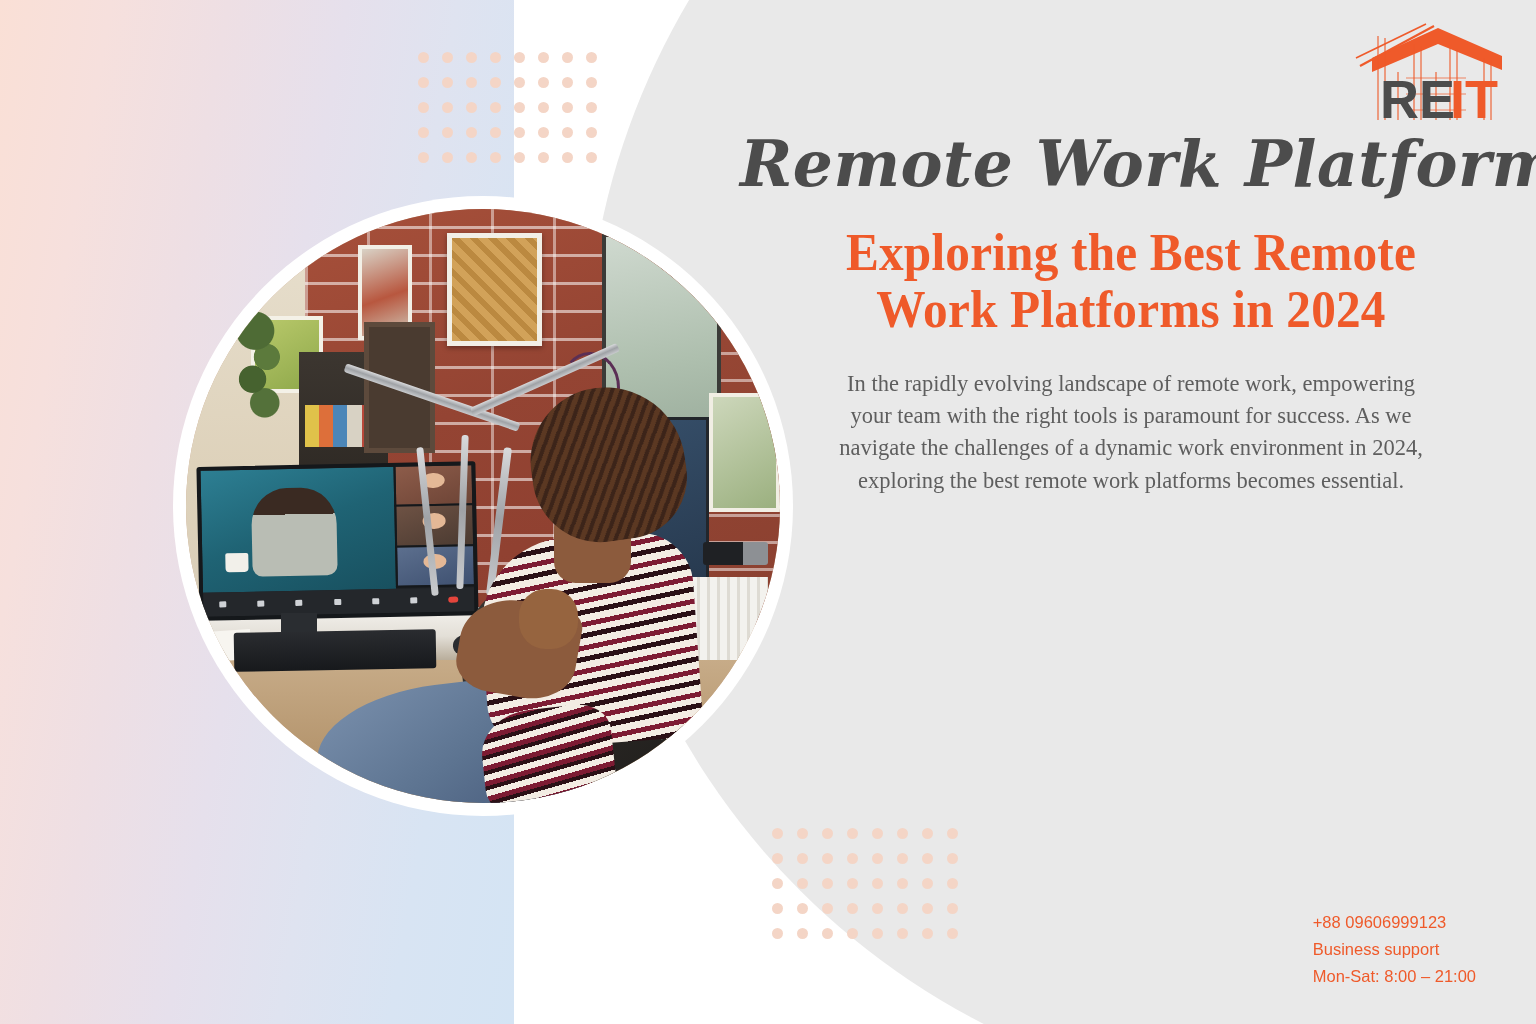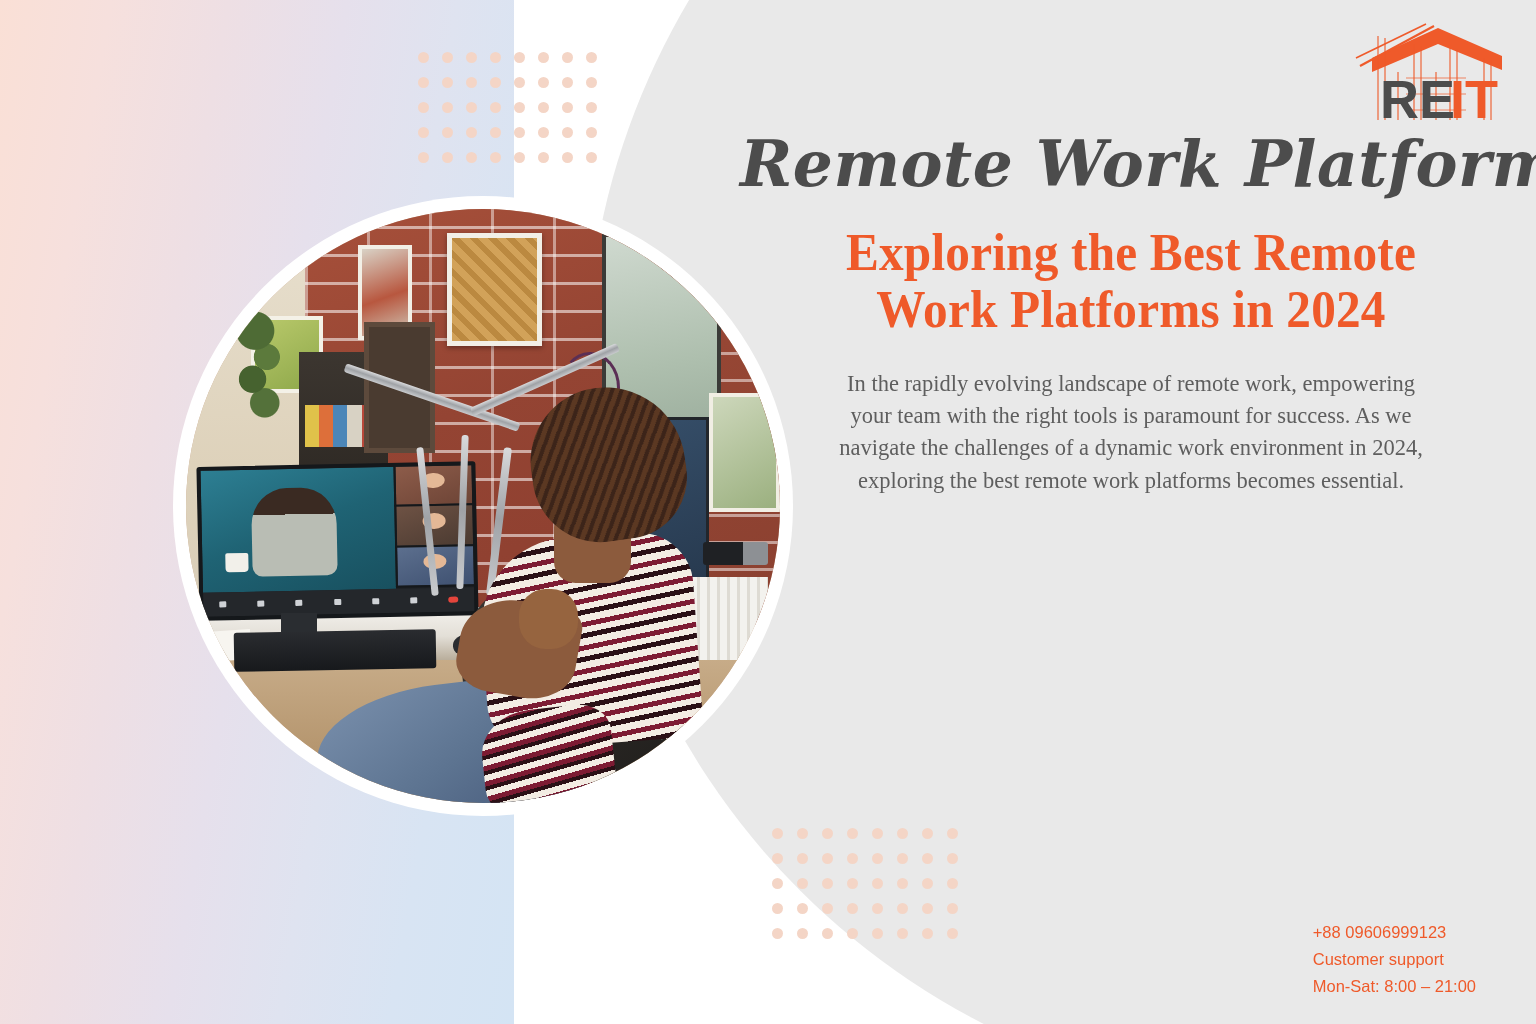--- a/index.html
+++ b/index.html
@@ -390,21 +390,21 @@
   }
   .pin-icon { flex:0 0 auto; margin-top:4px; }
   .address-text {
     font-size:16.5px;
     line-height:1.62;
     color:#ef5a2a;
     white-space:pre-line;
   }
   .contact-block {
     position:absolute;
-    right:60px; bottom:24px;
+    right:60px; bottom:34px;
     font-size:16.5px;
     line-height:1.63;
     color:#ef5a2a;
     text-align:left;
     z-index:9;
   }
 </style>
 </head>
 <body>
 
@@ -605,17 +605,17 @@
       <div>Exploring the Best Remote</div>
       <div>Work Platforms in 2024</div>
     </div>
 
     <p class="body-copy">In the rapidly evolving landscape of remote work, empowering your team with the right tools is paramount for success. As we navigate the challenges of a dynamic work environment in 2024, exploring the best remote work platforms becomes essential.</p>
   </div>
 
 
   <div class="contact-block">
     <div>+88 09606999123</div>
-    <div>Customer support</div>
+    <div>Business support</div>
     <div>Mon-Sat: 8:00 – 21:00</div>
   </div>
 
 </div>
 
 </body></html>

